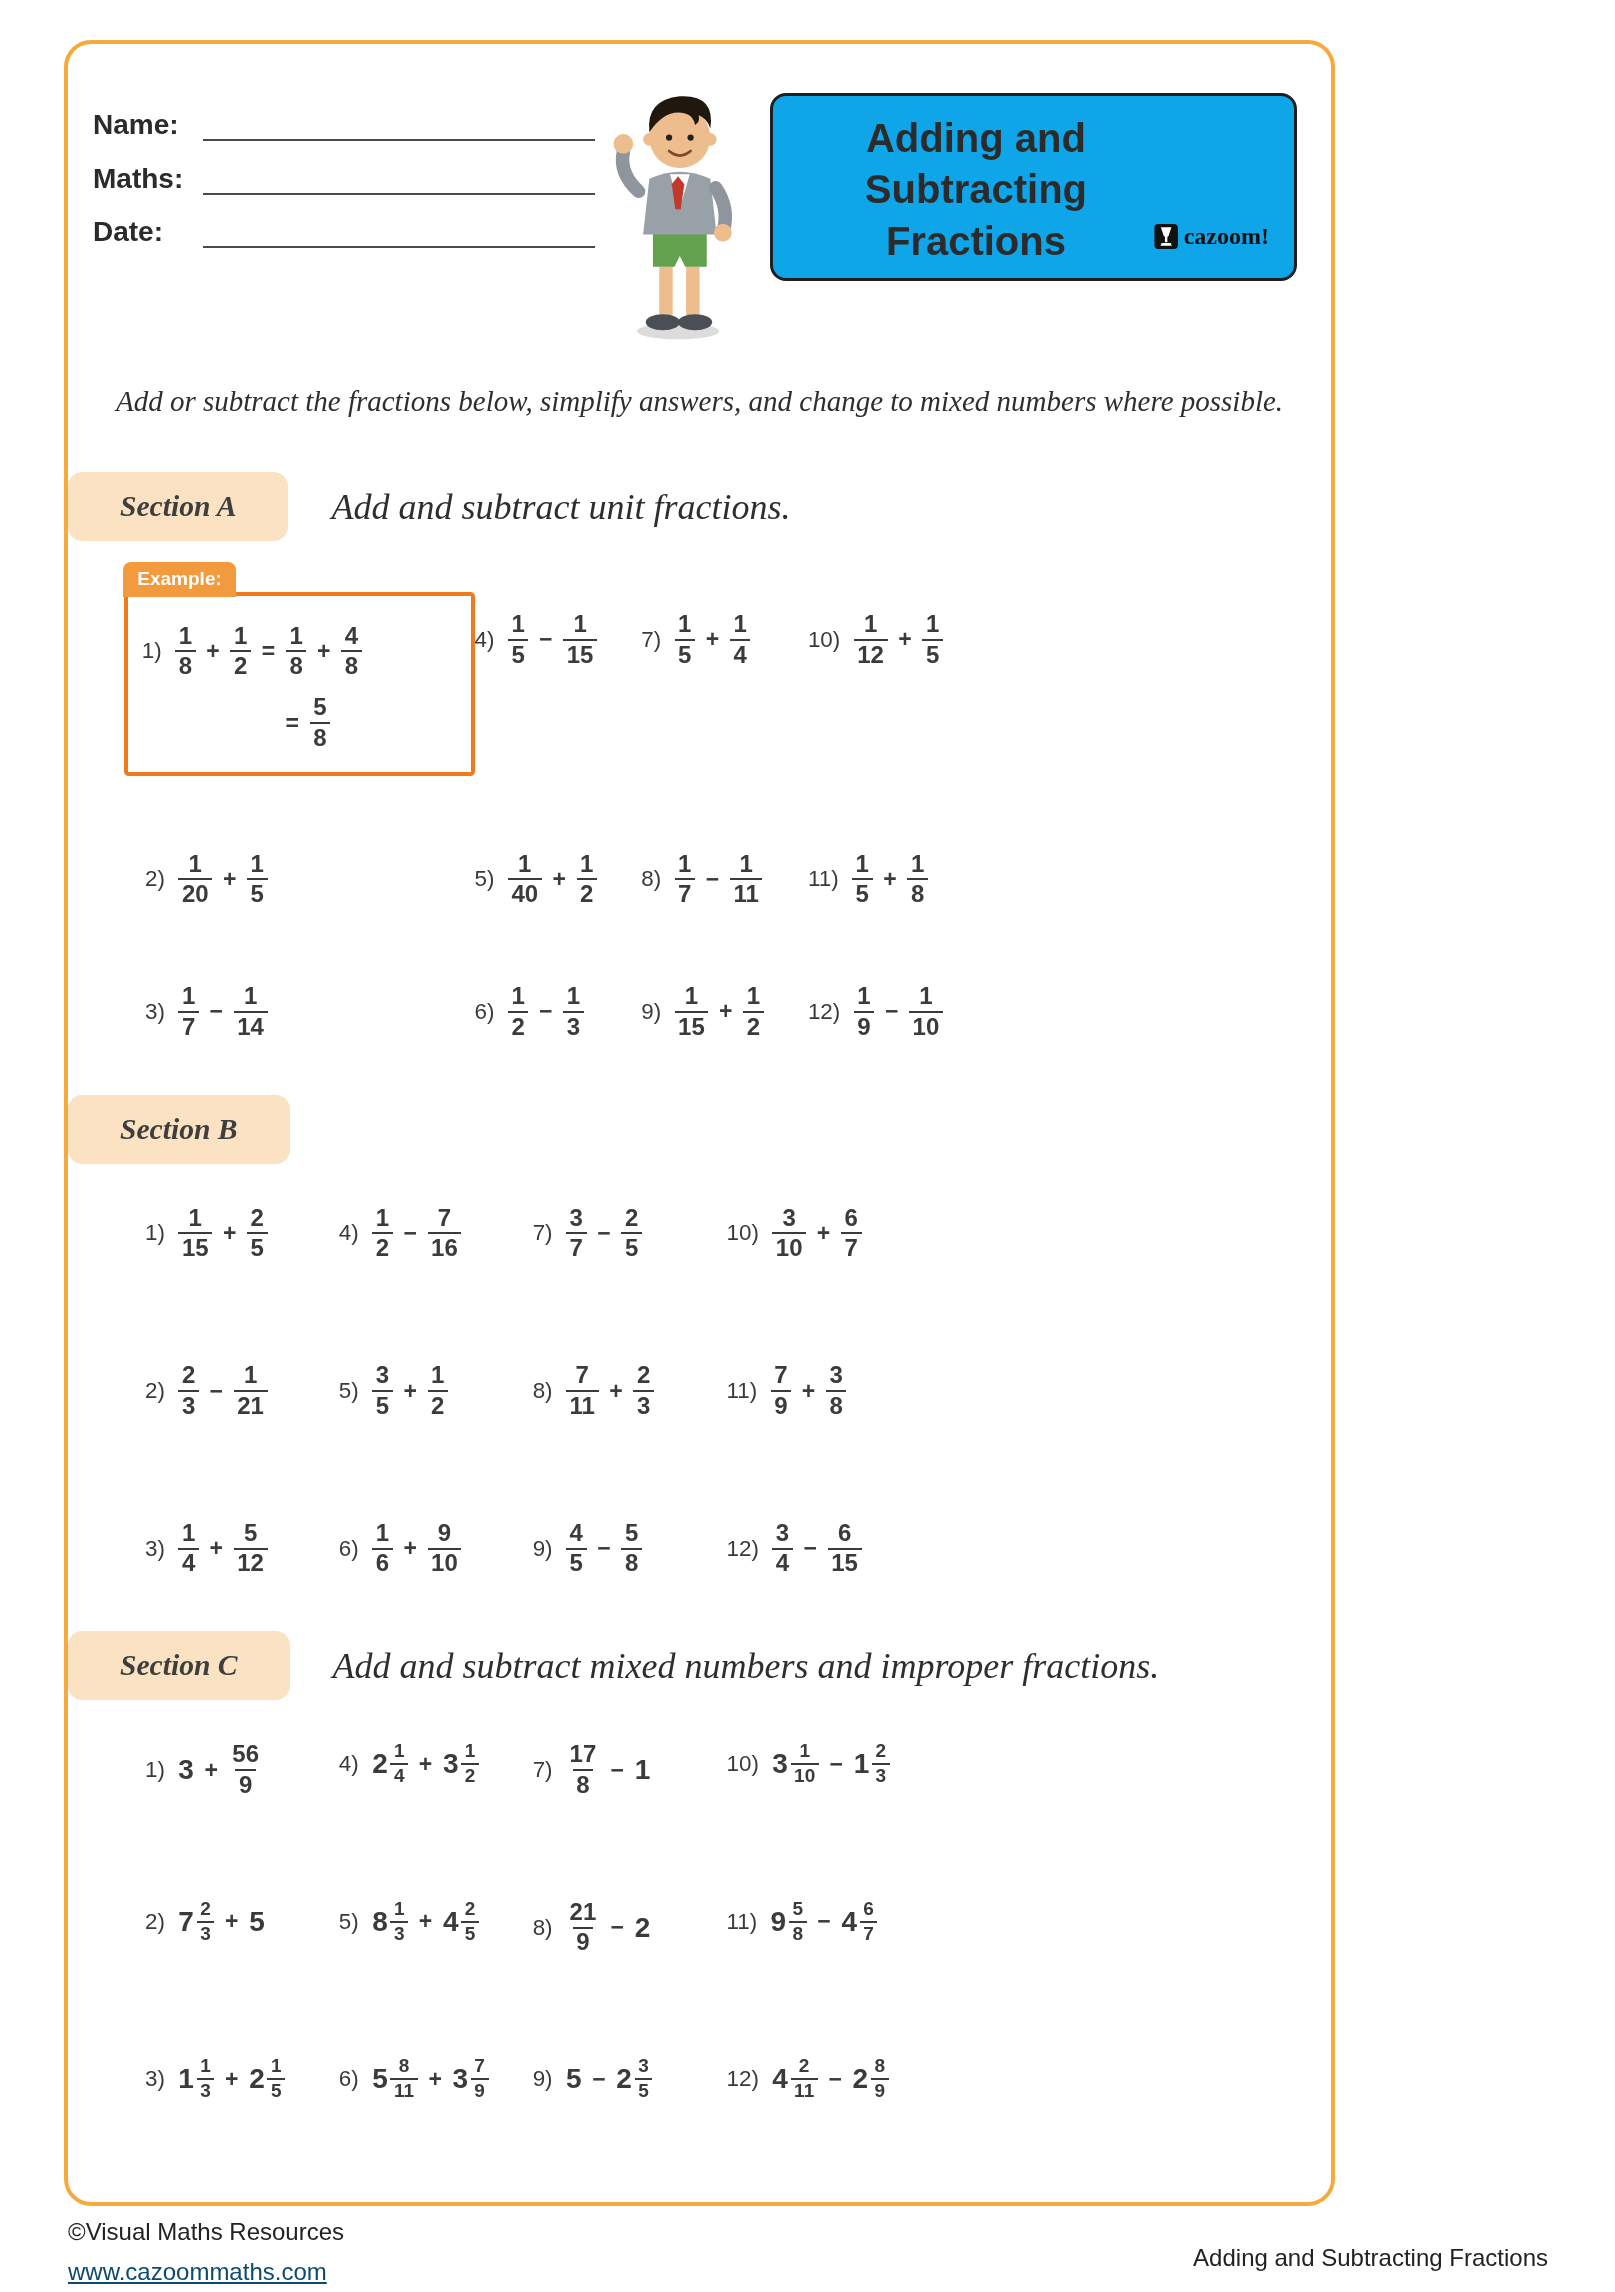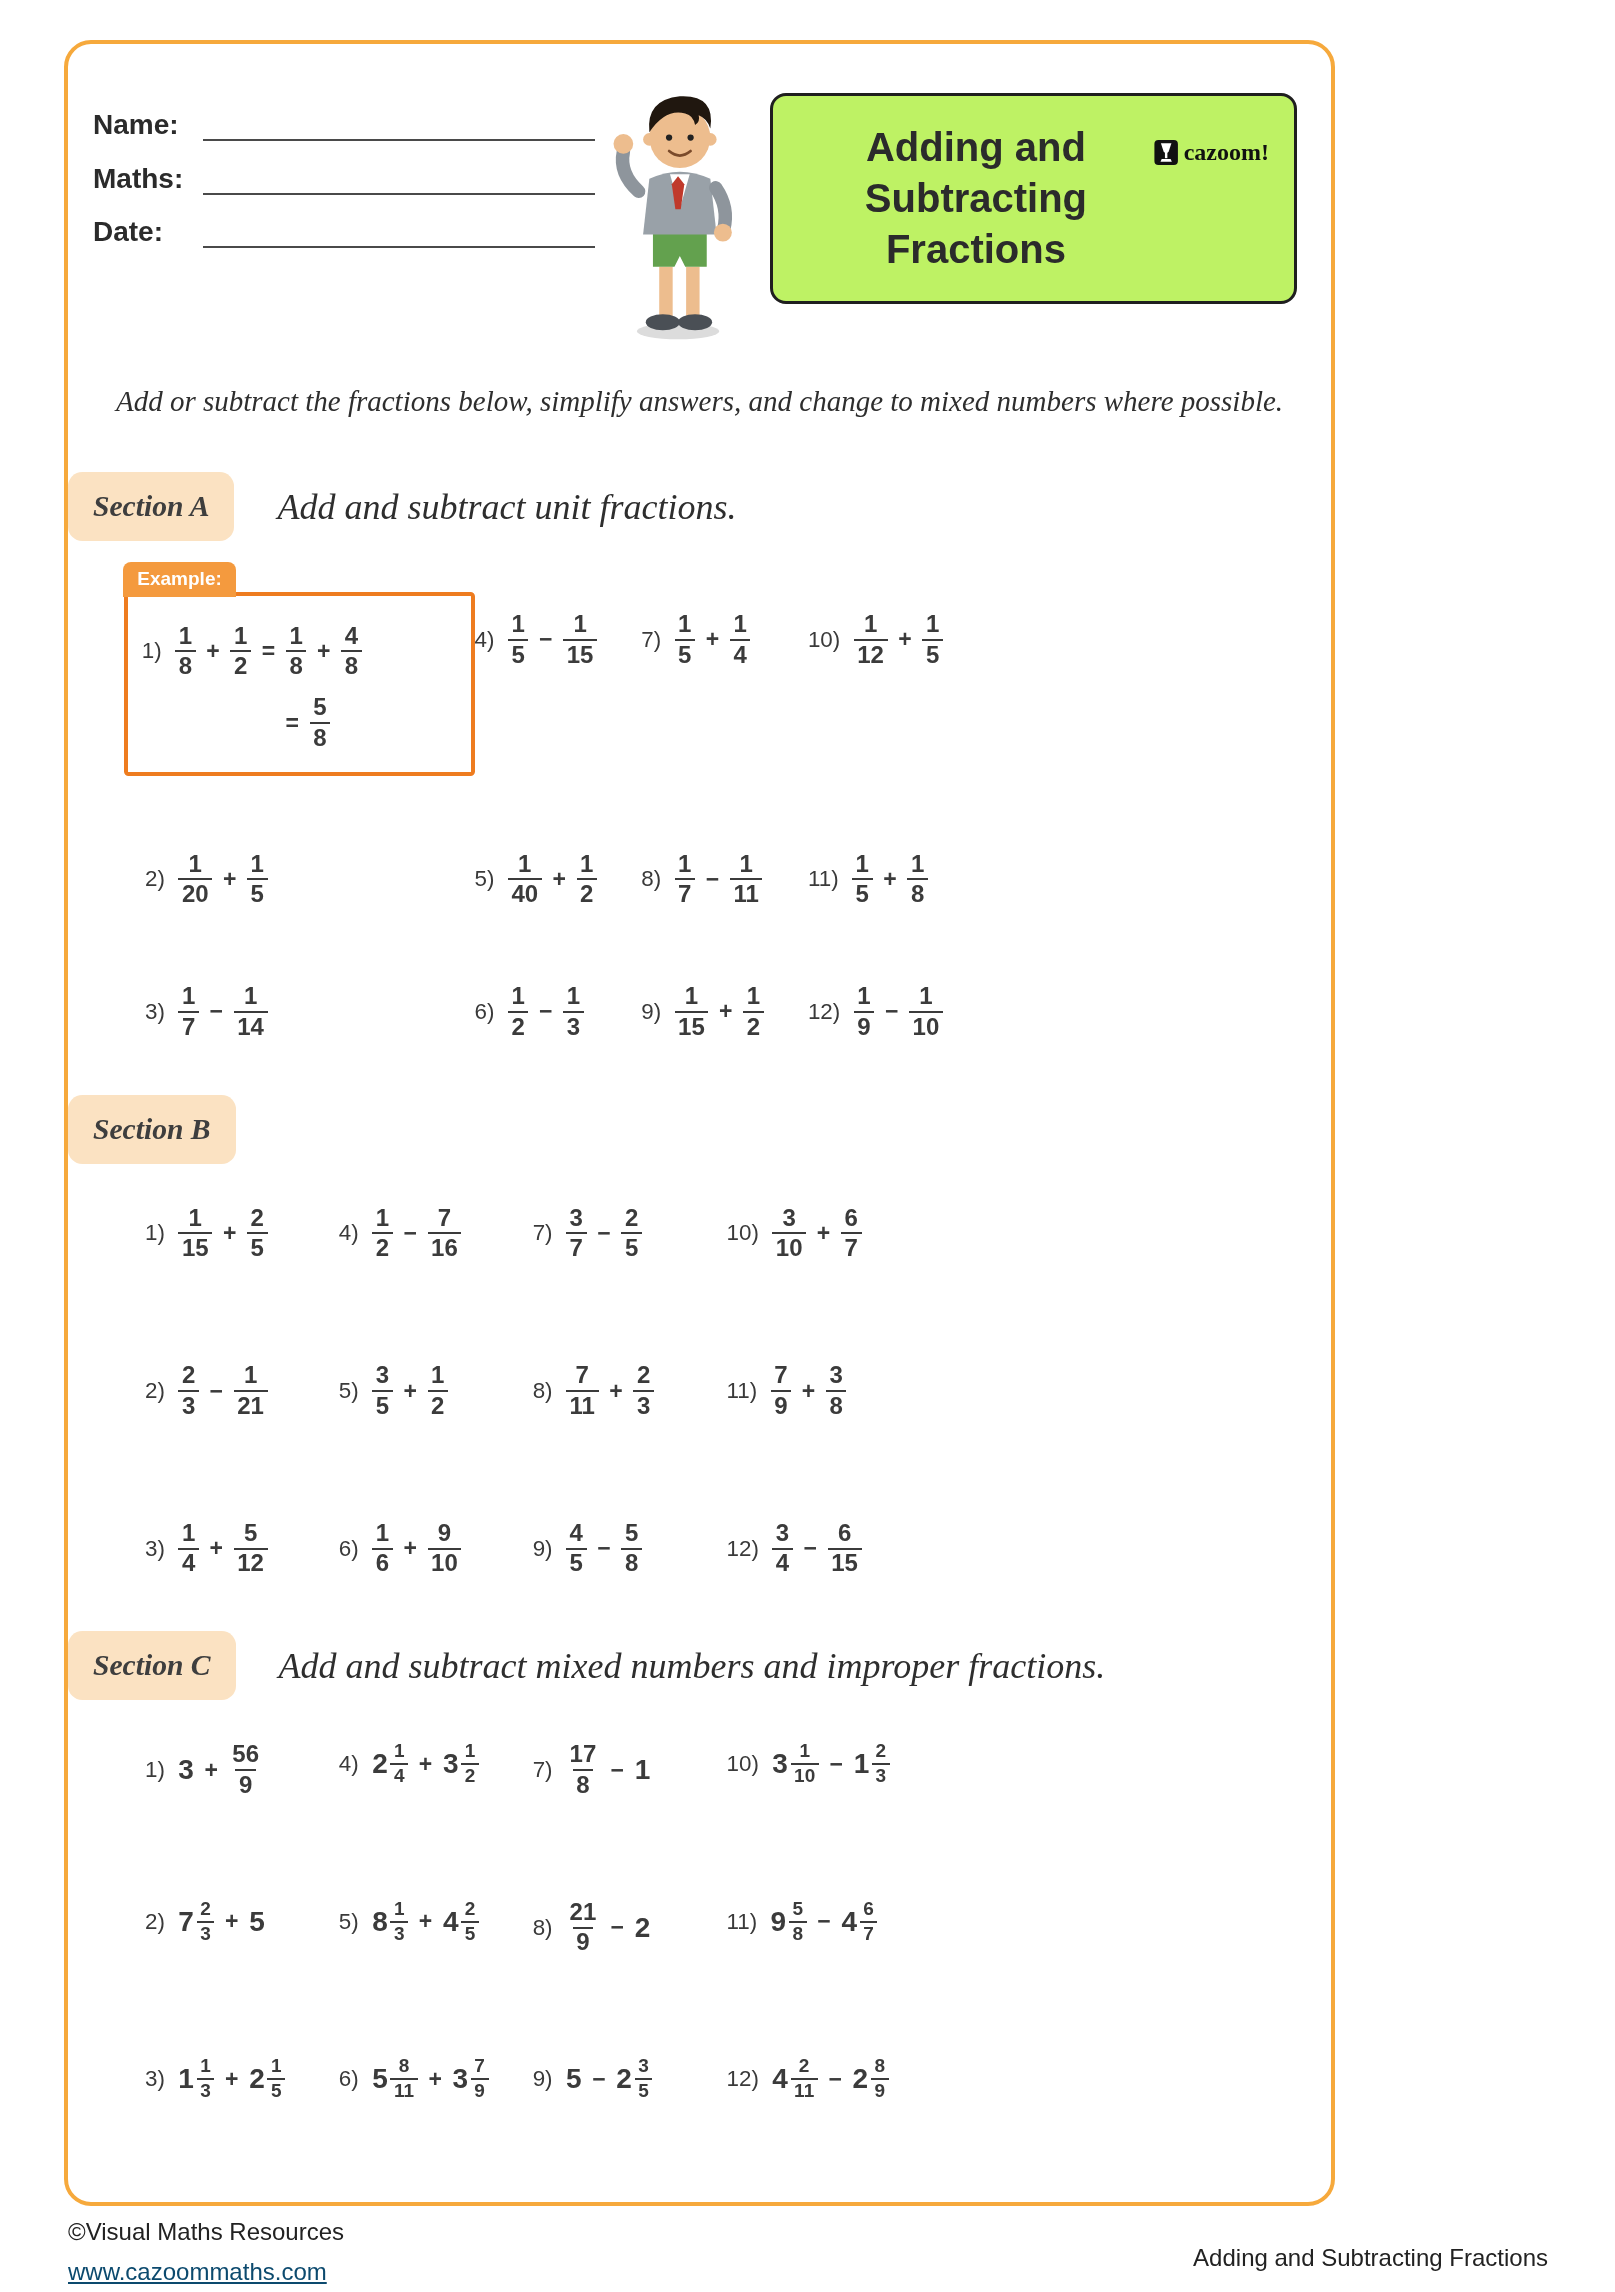--- a/index.html
+++ b/index.html
@@ -9,33 +9,33 @@
   .frame { position:absolute; left:64px; top:40px; width:1271px; height:2166px;
            border:4.5px solid #f6a93c; border-radius:27px; background:#fff; }
 
   
   .header-row { display:flex; align-items:flex-start; padding:38px 34px 0 25px; }
   .fields { width:502px; margin-top:27px; }
   .field-row { display:flex; align-items:flex-end; margin-bottom:21.5px; }
   .field-label { font-size:28px; font-weight:bold; color:#2b2b2b; width:97px; }
   .field-line { flex:1; border-bottom:2.2px solid #4a4a4a; height:32px; margin-left:12.5px; }
   .boy { width:157px; margin:0 12.5px 0 5.4px; flex-shrink:0; }
-  .title-box { flex:1; display:flex; align-items:flex-start; border:3.6px solid #1f1f1f;
-               border-radius:16px; background:#bef264; padding:26px 25px; margin-top:10.7px; min-height:188px; }
+  .title-box { flex:1; display:flex; align-items:flex-end; border:3.6px solid #1f1f1f;
+               border-radius:16px; background:#0ea5e9; padding:11px 25px; margin-top:10.7px; min-height:188px; }
   .title-text { flex:1; text-align:center; font-size:40px; font-weight:bold; color:#2b2b2b; line-height:1.28; }
   .logo { width:115px; display:flex; align-items:center; gap:5.4px; flex-shrink:0; }
   .logo-text { font-family:"Liberation Serif", serif; font-weight:bold; font-size:24px; color:#111; }
 
   
   .instruction { text-align:center; font-family:"Liberation Serif", serif; font-style:italic;
                  font-size:29px; color:#2e2e2e; margin-top:40px; }
 
   
   .section-header { display:flex; align-items:center; margin-top:54px; }
-  .section-label { background:#fbe2c2; border-radius:14.3px; padding:18px 25px;
+  .section-label { background:#fbe2c2; border-radius:14.3px; padding:18px 52px;
                    font-family:"Liberation Serif", serif; font-style:italic; font-weight:bold;
                    font-size:29.6px; color:#3e3e3e; }
   .section-subtitle { font-family:"Liberation Serif", serif; font-style:italic;
                       font-size:36px; color:#2e2e2e; margin-left:43px; }
 
   .problems-grid { display:grid; grid-template-columns:repeat(6,1fr); grid-template-rows:repeat(3,auto);
                    grid-auto-flow:column; row-gap:100px; margin:41px 23px 0 77px; align-items:start; }
   .grid-a { row-gap:52px; margin-top:47px; }
   .grid-a .problem { padding-top:23px; }
 

